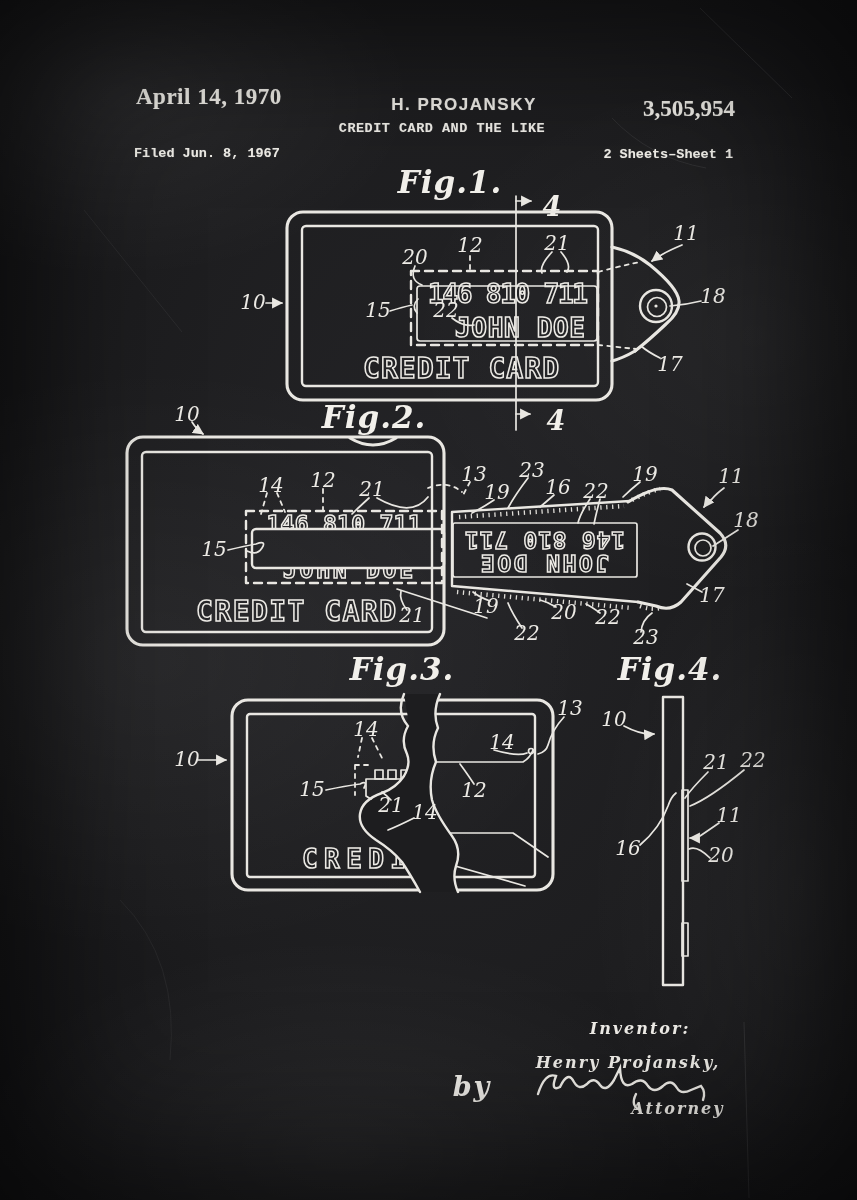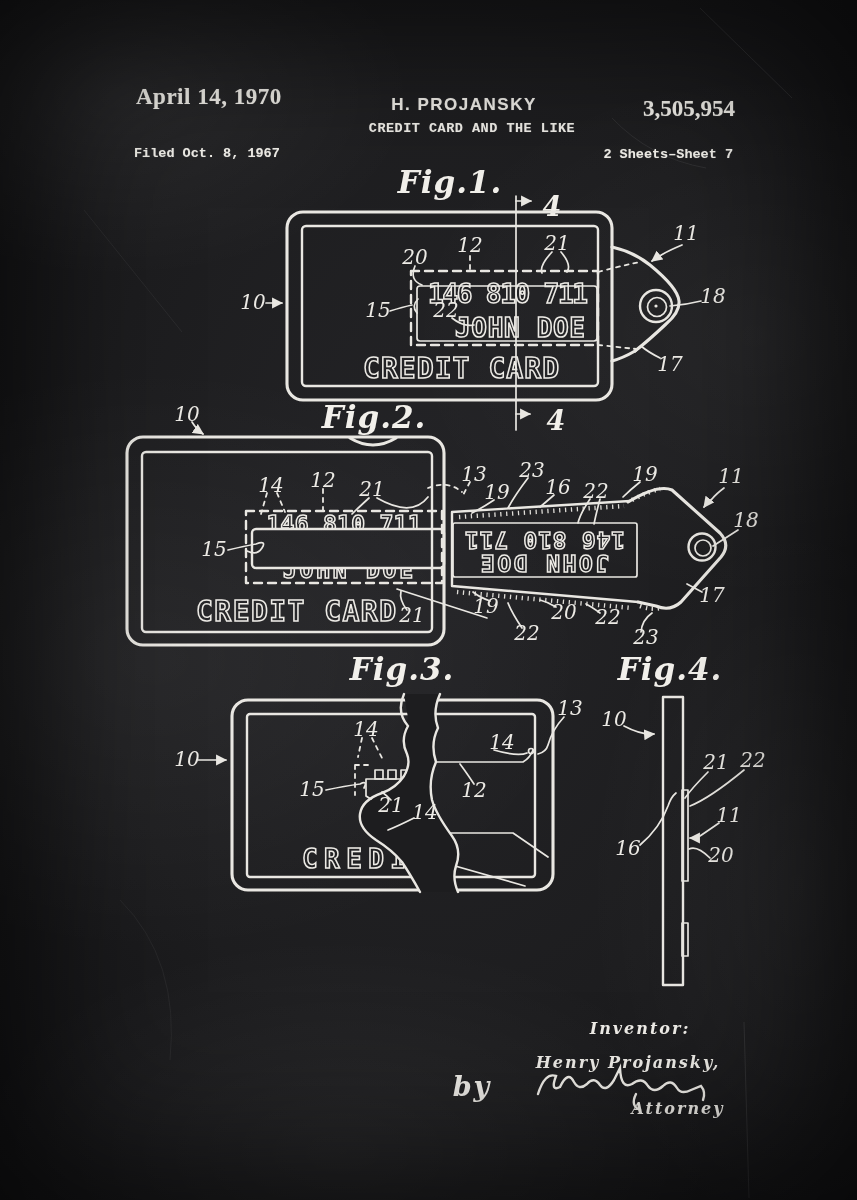--- a/index.html
+++ b/index.html
@@ -15,21 +15,21 @@
     font-family:"Liberation Sans",sans-serif;
   }
   #board::after{
     content:"";position:absolute;inset:0;pointer-events:none;
     box-shadow:inset 0 0 140px 40px rgba(0,0,0,.6);
   }
   .hdr{position:absolute;color:#f1efe9;white-space:nowrap;text-shadow:0 0 1px rgba(255,255,255,.35);}
   .h-date {left:136px;top:84px;font:700 23px "Liberation Serif",serif;letter-spacing:.5px;}
   .h-name {left:464px;top:95px;transform:translateX(-50%);font:700 17px "Liberation Sans",sans-serif;letter-spacing:1.5px;}
   .h-num  {right:122px;top:96px;font:700 23px "Liberation Serif",serif;}
-  .h-title{left:472px;top:121px;transform:translateX(-50%);font:700 13.5px "Liberation Mono",monospace;letter-spacing:.5px;}
+  .h-title{left:442px;top:121px;transform:translateX(-50%);font:700 13.5px "Liberation Mono",monospace;letter-spacing:.5px;}
   .h-filed{left:134px;top:146px;font:700 13.5px "Liberation Mono",monospace;}
   .h-sheet{right:124px;top:147px;font:700 13.5px "Liberation Mono",monospace;}
 
   svg#art{position:absolute;left:0;top:0;}
   .cl{stroke:#e9e7e2;fill:none;stroke-width:2.4;stroke-linecap:round;stroke-linejoin:round;}
   .thick{stroke-width:3.1;}
   .thin{stroke-width:1.7;}
   .dash{stroke-dasharray:8 6;}
   .dash2{stroke-dasharray:4 5;stroke-width:1.8;}
   .stip{stroke:#e9e7e2;fill:none;stroke-width:4.5;stroke-dasharray:1.3 4.6;opacity:.95;}
@@ -43,22 +43,22 @@
 </style>
 </head>
 <body>
 
 <div id="board">
 
   <div class="hdr h-date">April 14, 1970</div>
   <div class="hdr h-name">H. PROJANSKY</div>
   <div class="hdr h-num">3,505,954</div>
   <div class="hdr h-title">CREDIT CARD AND THE LIKE</div>
-  <div class="hdr h-filed">Filed Oct. 8, 1967</div>
-  <div class="hdr h-sheet">2 Sheets–Sheet 7</div>
+  <div class="hdr h-filed">Filed Jun. 8, 1967</div>
+  <div class="hdr h-sheet">2 Sheets–Sheet 1</div>
 
   <svg id="art" width="857" height="1200" viewBox="0 0 857 1200">
     <defs>
       <marker id="arw" viewBox="0 0 10 10" refX="9" refY="5" markerWidth="6.5" markerHeight="6.5" orient="auto-start-reverse">
         <path d="M0,0 L10,5 L0,10 Z" fill="#e9e7e2"></path>
       </marker>
       <pattern id="hatch" width="21" height="13" patternUnits="userSpaceOnUse" x="663" y="697">
         <path d="M0,2 L10.5,10 L21,2" stroke="#e9e7e2" stroke-width="2" fill="none"></path>
       </pattern>
       <clipPath id="clipAcct2">

